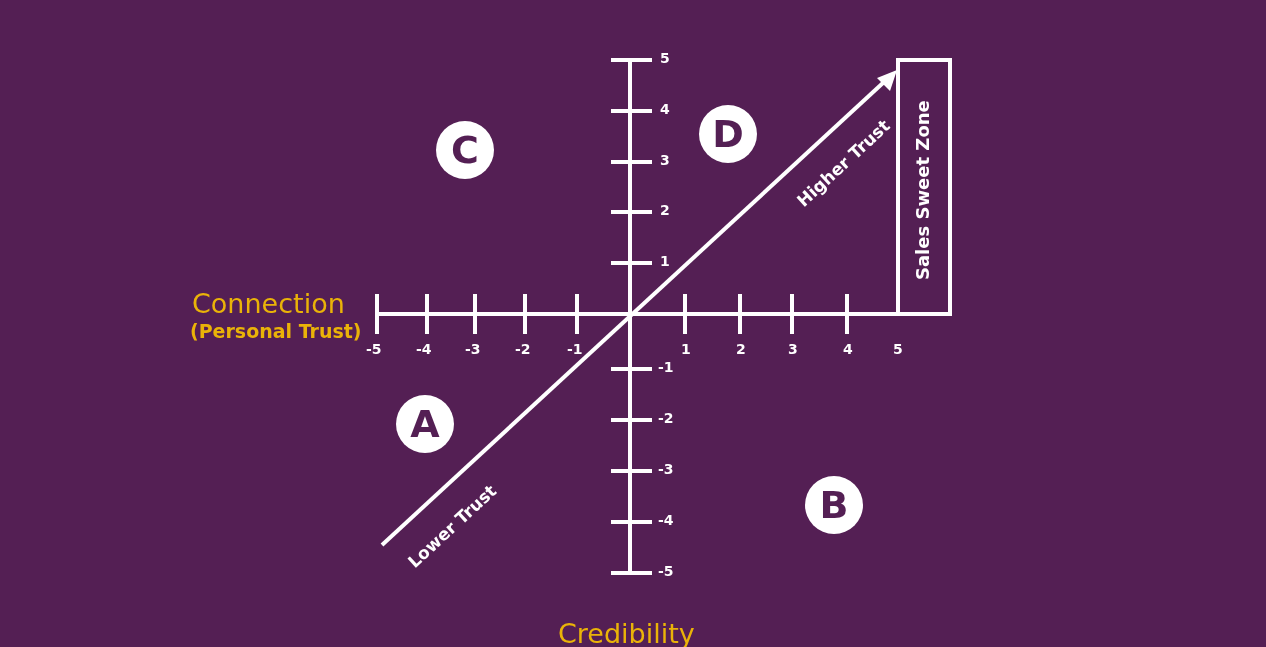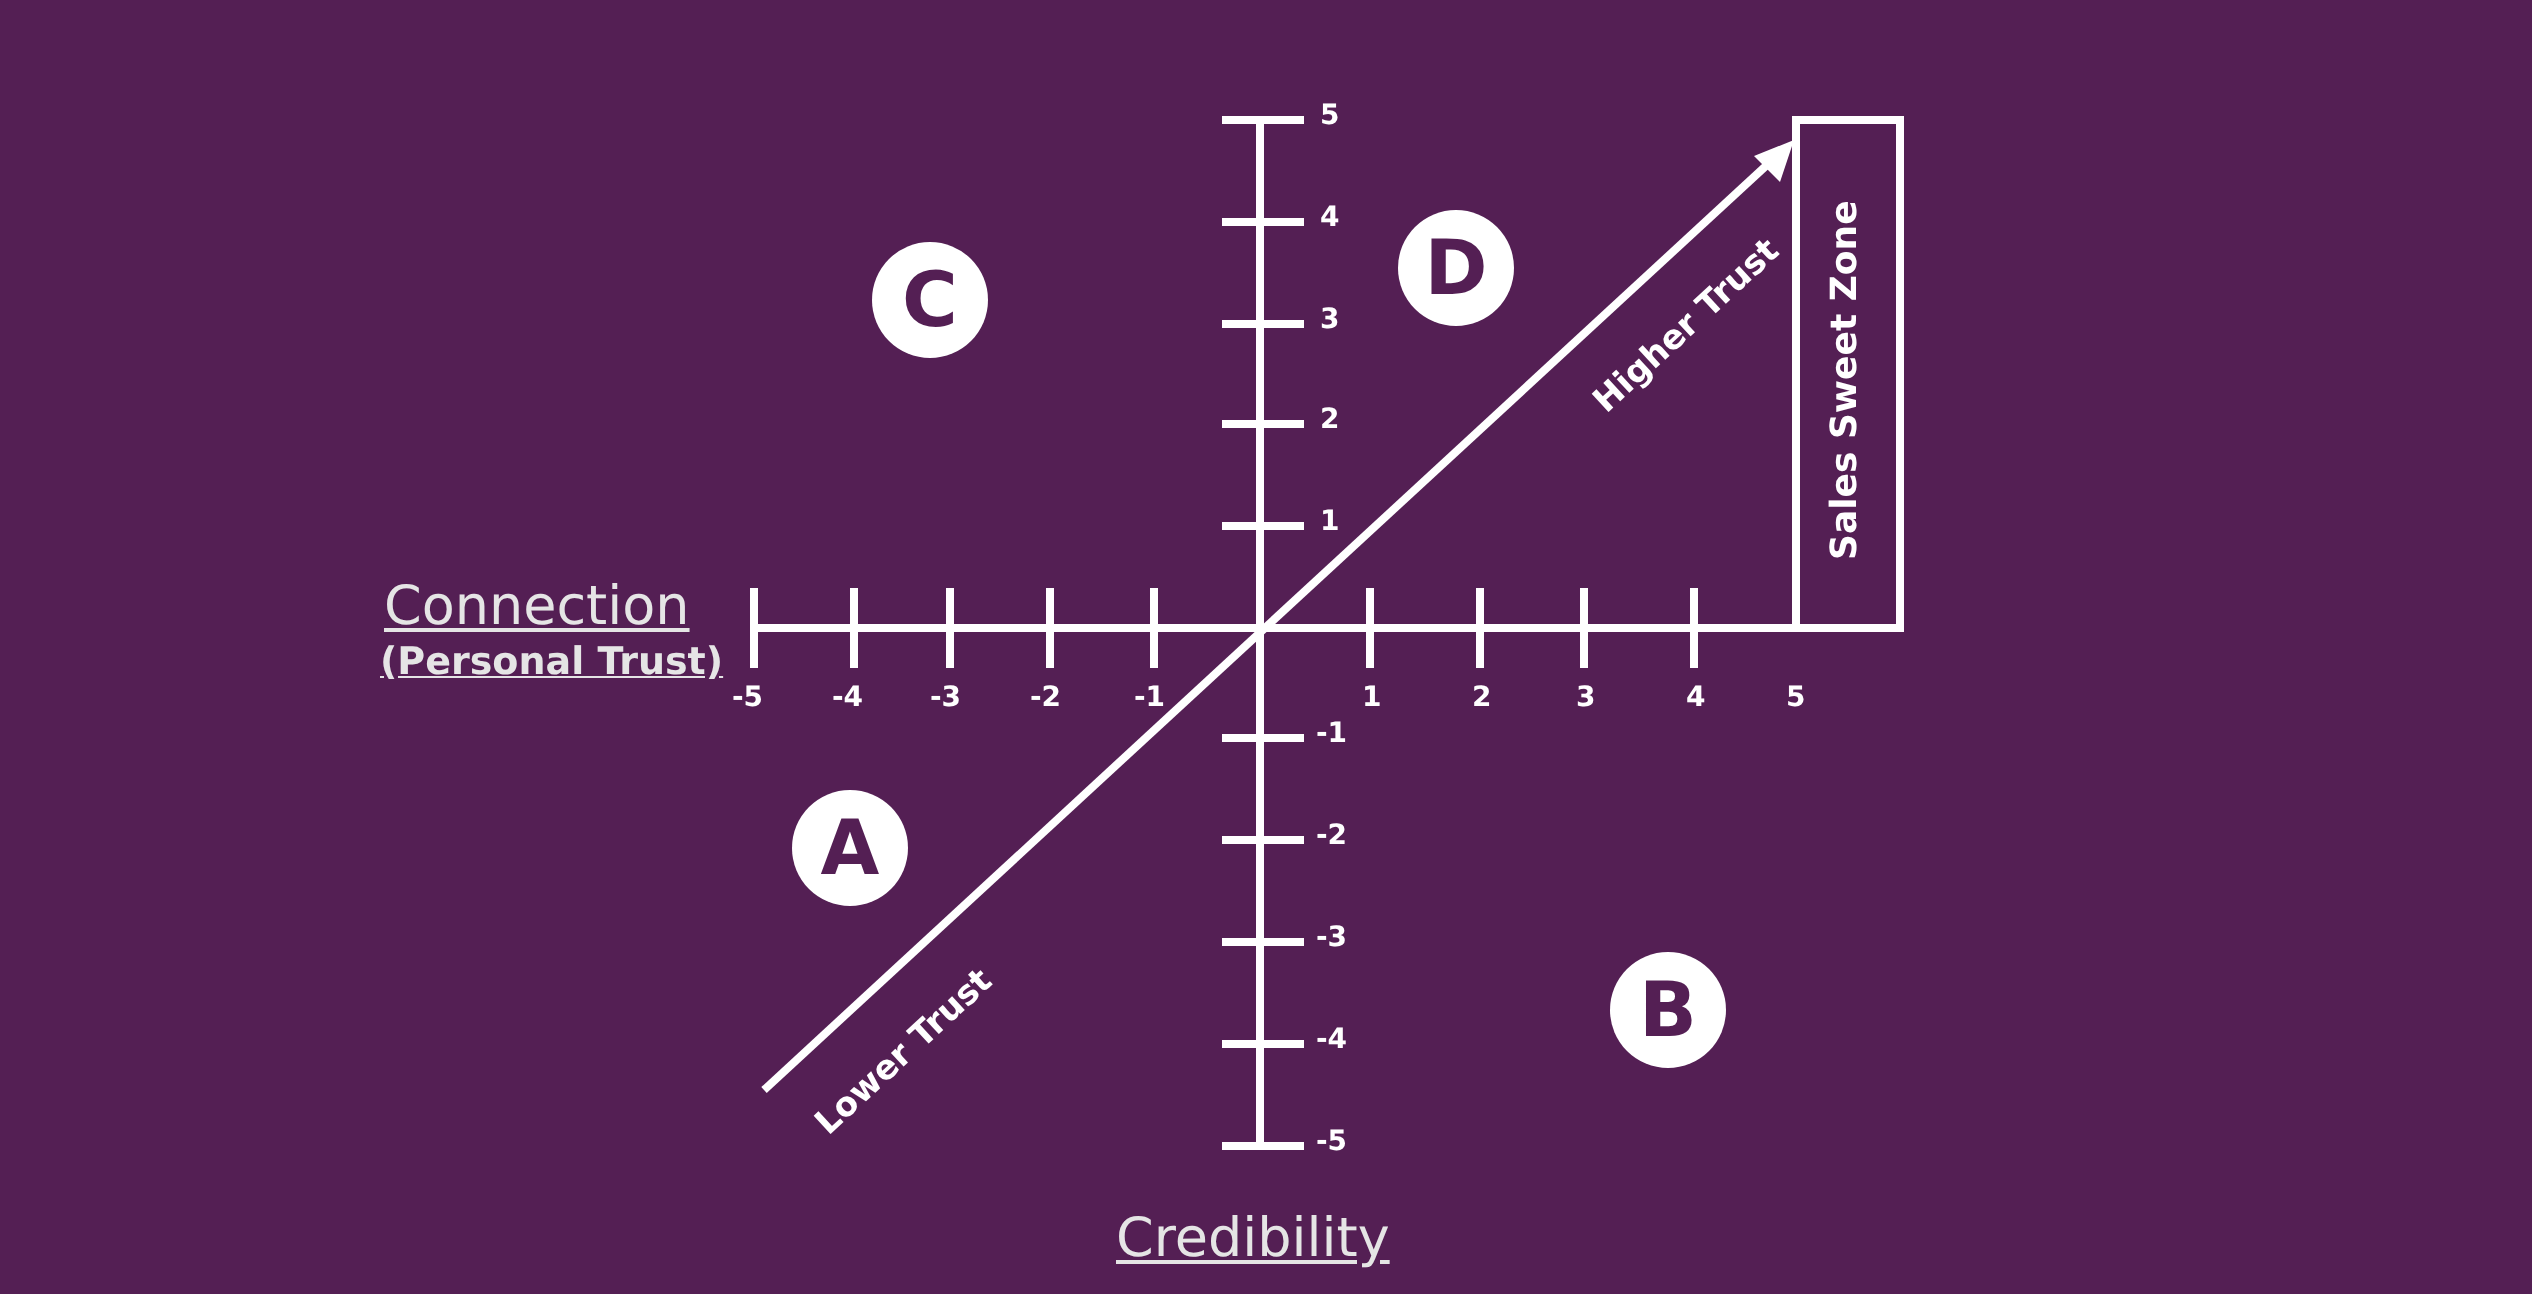--- a/index.html
+++ b/index.html
@@ -3,21 +3,21 @@
 <meta charset="utf-8">
 <style>
   html, body { margin: 0; padding: 0; }
   body {
     width: 1266px; height: 647px; overflow: hidden;
     background: #541f54;
     font-family: "DejaVu Sans", "Liberation Sans", sans-serif;
   }
   #stage { position: relative; width: 1266px; height: 647px; }
   svg { position: absolute; left: 0; top: 0; }
-  .lbl { position: absolute; color: #e5e5e5; white-space: nowrap; text-decoration: underline; }
+  .lbl { position: absolute; color: #eab308; white-space: nowrap; }
   .axis-title { font-size: 27px; line-height: 28px; }
   .axis-sub { font-size: 19px; font-weight: bold; line-height: 22px; }
   .tick-num { position: absolute; color: #fff; font-size: 14px; font-weight: bold; }
   .badge {
     position: absolute; width: 58px; height: 58px; border-radius: 50%;
     background: #fff; color: #541f54; font-weight: bold; font-size: 38px;
     display: flex; align-items: center; justify-content: center;
   }
   .rot { position: absolute; color: #fff; font-size: 17px; font-weight: bold; transform-origin: 0 0; white-space: nowrap; }
 </style>
@@ -56,21 +56,21 @@
       <rect x="898" y="60" width="52" height="254"></rect>
 
       <line x1="382" y1="545" x2="884" y2="82"></line>
     </g>
     <polygon points="897,70 877,78 890,91" fill="#fff"></polygon>
   </svg>
 
   <div class="lbl axis-title" style="left:192px;top:290px;">Connection</div>
   <div class="lbl axis-sub" style="left:190px;top:320px;">(Personal Trust)</div>
 
-  <div class="lbl axis-title" style="left:558px;top:606px;text-align:right;">Credibility</div>
+  <div class="lbl axis-title" style="left:558px;top:620px;text-align:right;">Credibility</div>
 
   <span class="tick-num" style="left:366px;top:341px;">-5</span>
   <span class="tick-num" style="left:416px;top:341px;">-4</span>
   <span class="tick-num" style="left:465px;top:341px;">-3</span>
   <span class="tick-num" style="left:515px;top:341px;">-2</span>
   <span class="tick-num" style="left:567px;top:341px;">-1</span>
   <span class="tick-num" style="left:681px;top:341px;">1</span>
   <span class="tick-num" style="left:736px;top:341px;">2</span>
   <span class="tick-num" style="left:788px;top:341px;">3</span>
   <span class="tick-num" style="left:843px;top:341px;">4</span>

